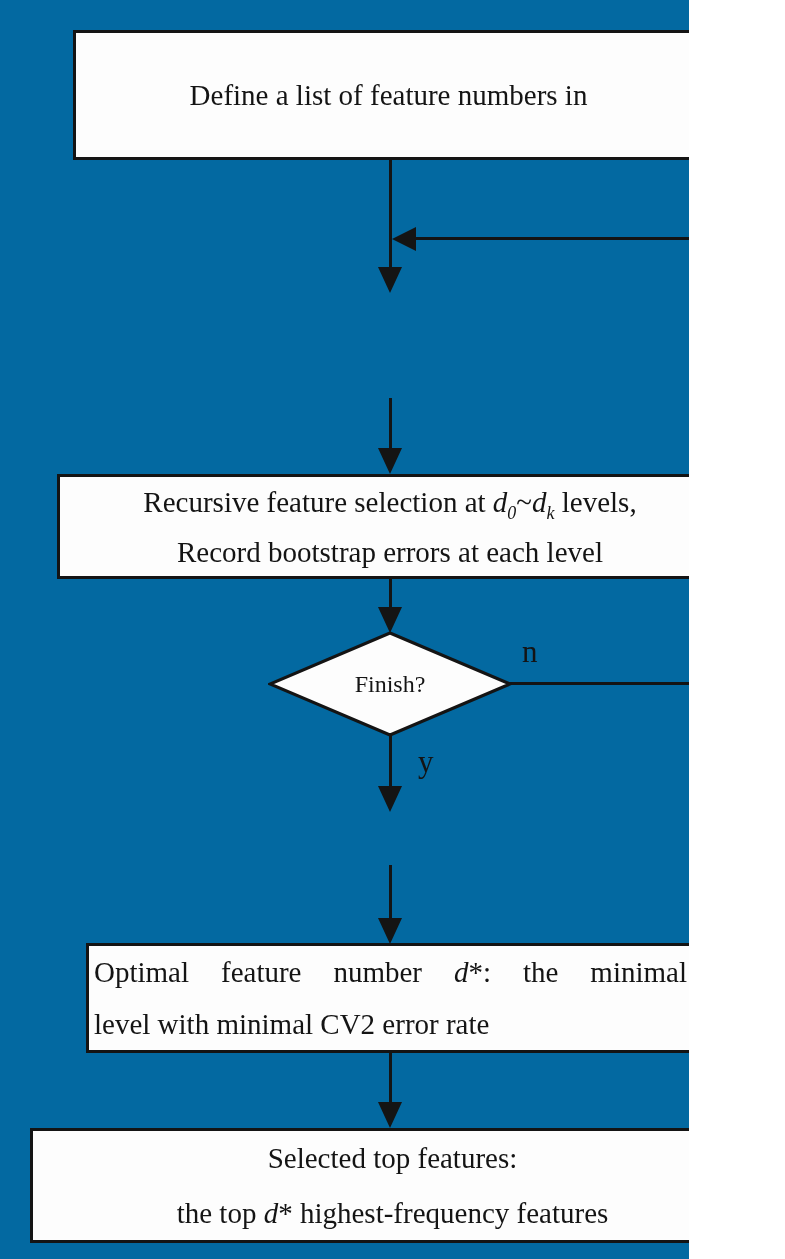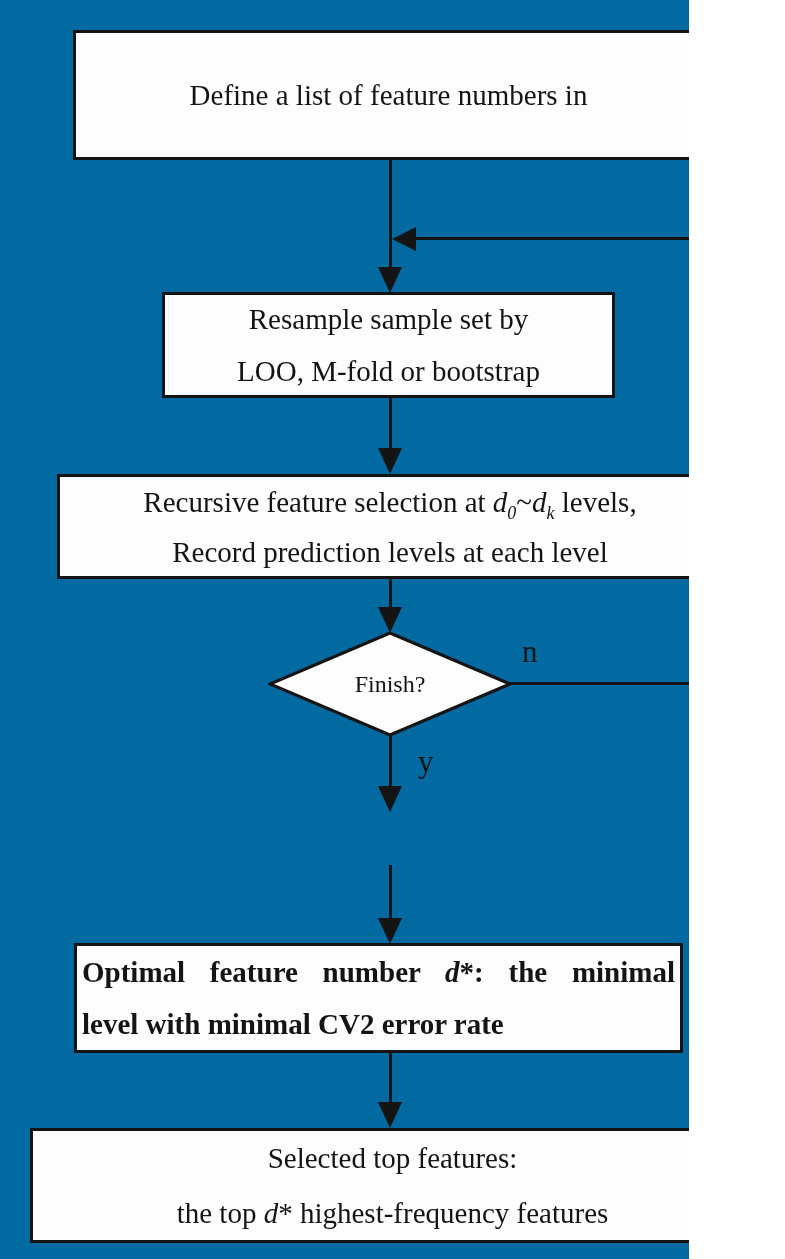--- a/index.html
+++ b/index.html
@@ -53,31 +53,27 @@
   </div>
 
   <div class="vline" style="left:389px; top:160px; height:108px;"></div>
   <div class="ah-down" style="left:378px; top:267px;"></div>
 
   <div class="ah-left" style="left:392px; top:227px;"></div>
   <div class="hline" style="left:410px; top:237px; width:343px;"></div>
   <div class="vline" style="left:750px; top:237px; height:448px;"></div>
   <div class="hline" style="left:508px; top:682px; width:245px;"></div>
 
-  <div class="box" style="left:162px; top:292px; width:453px; height:106px;">
-    <span class="tline">Resample sample set by</span>
-    <span class="tline">LOO, M-fold or bootstrap</span>
-  </div>
 
   <div class="vline" style="left:389px; top:398px; height:51px;"></div>
   <div class="ah-down" style="left:378px; top:448px;"></div>
 
   <div class="box lh50" style="left:57px; top:474px; width:666px; height:105px;justify-content:space-between;">
     <span class="tline">Recursive feature selection at <i>d</i><i><sub>0</sub></i>~<i>d</i><i><sub>k</sub></i> levels,</span>
-    <span class="tline">Record prediction levels at each level</span>
+    <span class="tline">Record bootstrap errors at each level</span>
   </div>
 
   <div class="vline" style="left:389px; top:579px; height:29px;"></div>
   <div class="ah-down" style="left:378px; top:607px;"></div>
 
   <div class="diamond-wrap" style="left:268px; top:631px; width:244px; height:106px;">
     <svg width="244" height="106" viewBox="0 0 244 106">
       <polygon points="122,2 242,53 122,104 2,53" fill="#fdfdfd" stroke="#141414" stroke-width="3" stroke-linejoin="miter"></polygon>
     </svg>
     <div class="diamond-text">Finish?</div>
@@ -86,21 +82,21 @@
   <div class="edge-label" style="left:522px; top:636px;">n</div>
   <div class="edge-label" style="left:418px; top:746px;">y</div>
 
   <div class="vline" style="left:389px; top:735px; height:52px;"></div>
   <div class="ah-down" style="left:378px; top:786px;"></div>
 
 
   <div class="vline" style="left:389px; top:865px; height:54px;"></div>
   <div class="ah-down" style="left:378px; top:918px;"></div>
 
-  <div class="box leftalign" style="left:74px; top:943px; width:609px; height:110px;font-weight:bold;">
+  <div class="box leftalign" style="left:86px; top:943px; width:609px; height:110px;">
     <span class="tline jline">Optimal feature number <i>d</i>*: the minimal</span>
     <span class="tline">level with minimal CV2 error rate</span>
   </div>
 
   <div class="vline" style="left:389px; top:1053px; height:50px;"></div>
   <div class="ah-down" style="left:378px; top:1102px;"></div>
 
   <div class="box lh55" style="left:30px; top:1128px; width:725px; height:115px;">
     <span class="tline">Selected top features:</span>
     <span class="tline">the top <i>d</i>* highest-frequency features</span>

